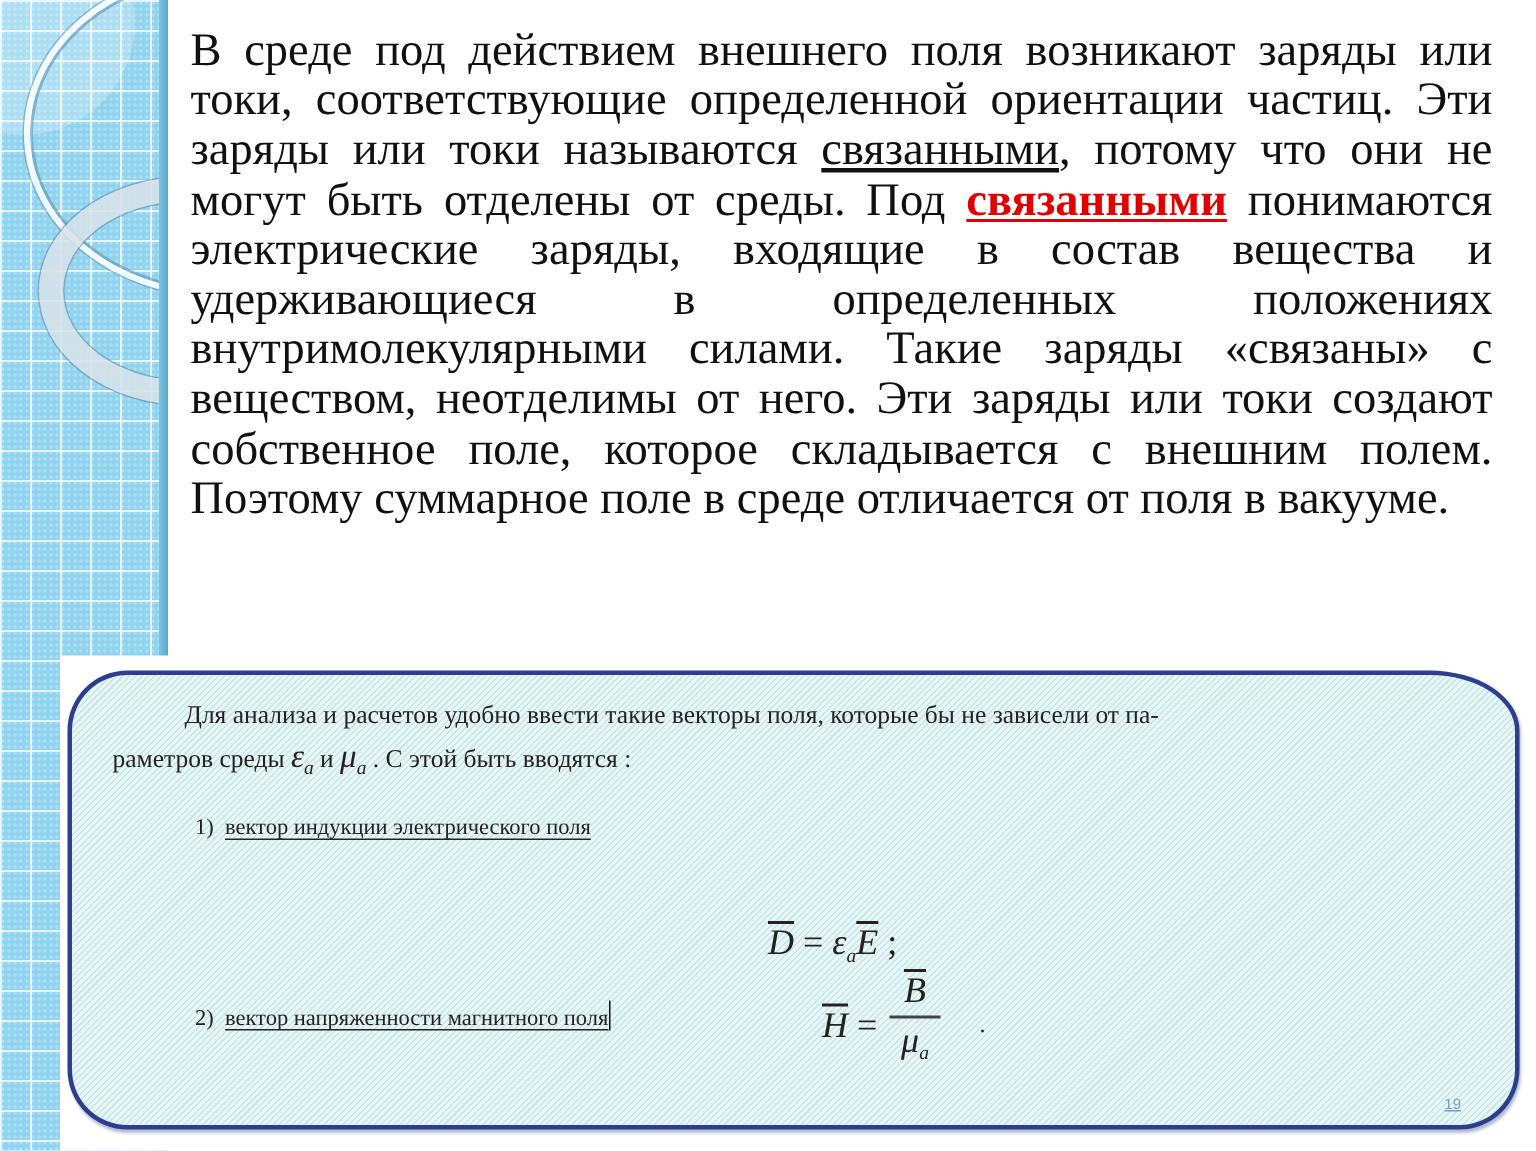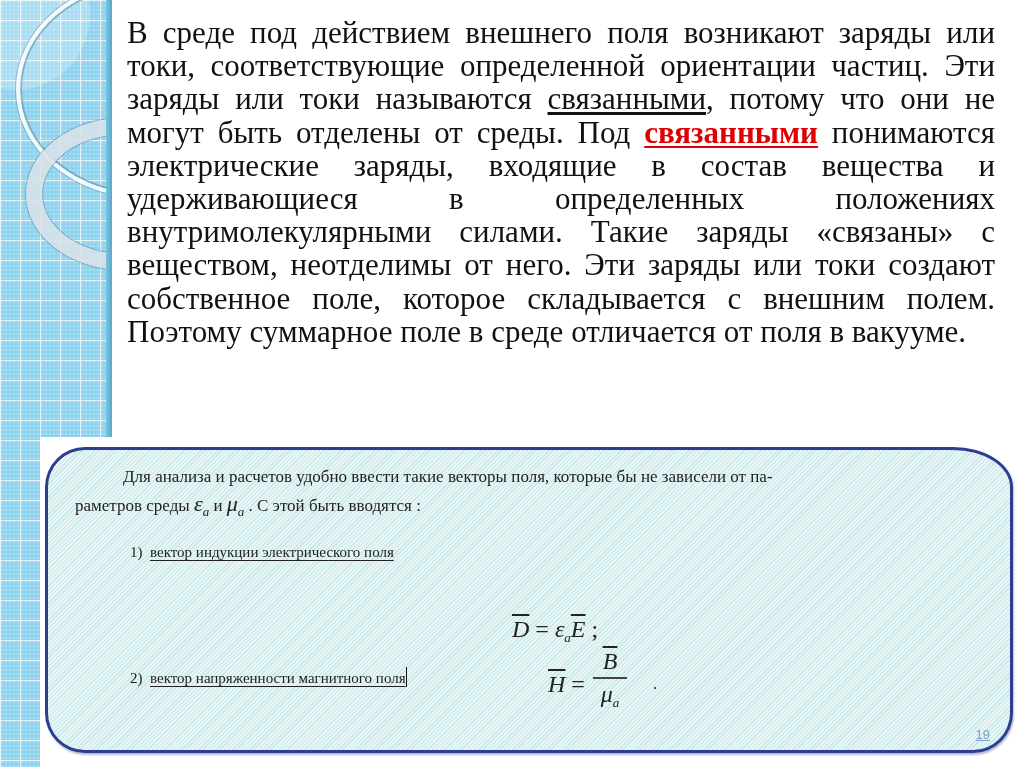--- a/index.html
+++ b/index.html
@@ -76,22 +76,22 @@
   .formula {
     position:absolute; font-style:italic; font-size:24px; color:#222;
   }
   .ov { text-decoration:overline; }
   .frac {
     position:absolute; display:flex; flex-direction:column; align-items:center;
     font-style:italic; font-size:24px; color:#222;
   }
   .frac .bar { width:34px; height:1.5px; background:#444; margin:2px 0; }
   .page-num {
-    position:absolute; right:20px; bottom:8px;
-    font-family:"Liberation Sans", sans-serif; font-size:13px; color:#7a9fc8;text-decoration:underline;
+    position:absolute; right:36px; bottom:8px;
+    font-family:"Liberation Sans", sans-serif; font-size:10px; color:#7a9fc8;text-decoration:underline;
   }
   .cursor { display:inline-block; width:1.5px; height:20px; background:#111; vertical-align:-4px; }
 </style>
 </head>
 <body>
 
 <div class="side-panel">
   <div class="ring-big-fill"></div>
   <div class="ring-big"></div>
   <div class="ring-small"></div>

